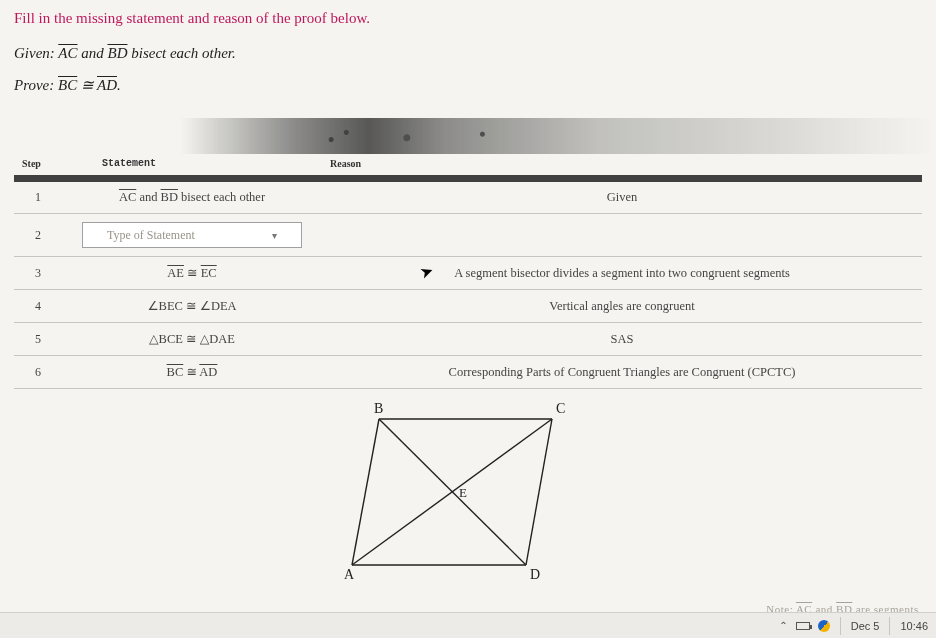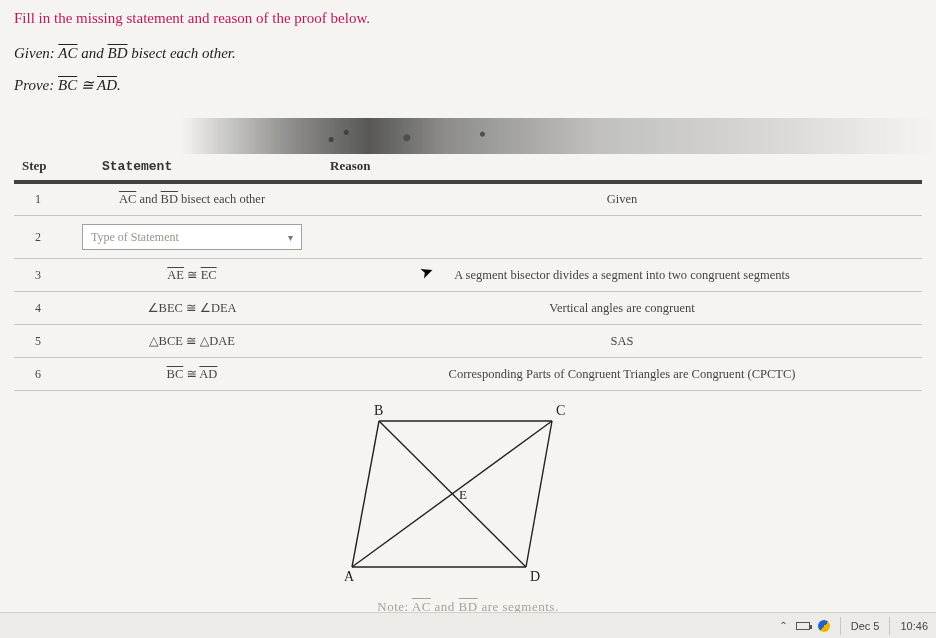--- a/index.html
+++ b/index.html
@@ -28,57 +28,57 @@
       radial-gradient(circle at 22% 40%, #222 2px, transparent 3px),
       radial-gradient(circle at 30% 55%, #333 3px, transparent 4px),
       radial-gradient(circle at 40% 45%, #333 2px, transparent 3px),
       linear-gradient(90deg, transparent 0%, rgba(40,40,40,0.6) 15%, rgba(40,40,40,0.9) 25%, rgba(40,40,40,0.6) 35%, rgba(40,40,40,0.3) 55%, rgba(40,40,40,0.15) 80%, transparent 100%);
     filter: blur(0.6px);
     opacity: 0.85;
   }
   .table-wrap { margin-top: 58px; }
   table { border-collapse: collapse; width: 100%; }
   th {
-    font-size: 13px; font-weight: bold; text-align: left;
-    padding: 6px 8px; border-bottom: 4px solid #404040;
+    font-size: 10px; font-weight: bold; text-align: left;
+    padding: 6px 8px; border-bottom: 7px solid #404040;
     color: #333;
   }
   th.st { padding-left: 40px; font-family: Liberation Mono, monospace; }
   td {
     font-size: 12.5px; color: #444;
     padding: 8px 8px; border-bottom: 1px solid #c5c5c5;
     vertical-align: middle;
   }
   td.step { text-align: center; width: 48px; font-size: 12px; }
   td.stmt { text-align: center; width: 260px; }
   td.reason { text-align: center; }
   .typebox {
     display: flex; align-items: center; justify-content: space-between;
     border: 1px solid #a0a0a0; background: #fff;
-    height: 26px; padding: 0 8px;
+    height: 26px; padding: 0 24px;
     color: #9a948a; font-size: 12px;
     width: 220px; margin: 0 auto;
   }
   .typebox .arrow { font-size: 10px; color: #777; }
   .cursor-arrow {
     position: absolute;
     left: 420px; top: 262px;
     font-size: 16px; color: #000;
     transform: rotate(-20deg);
   }
   .figure {
     position: relative;
     width: 320px; height: 190px;
     margin: 8px auto 0 280px;
   }
   .figure svg { width: 100%; height: 100%; }
   .note {
-    text-align: center;
-    font-size: 13px; color: #a8a29a;
-    margin-top: 10px;
+    text-align: right;
+    font-size: 11px; color: #a8a29a;
+    margin-top: 16px;
     letter-spacing: 0.5px;
   }
   .note .ovl2 { text-decoration: overline; }
   .taskbar {
     position: absolute; bottom: 0; left: 0; right: 0;
     height: 26px; background: #ecebe7;
     border-top: 1px solid #d0cfca;
     display: flex; align-items: center; justify-content: flex-end;
     padding: 0 8px; gap: 10px;
     font-family: Arial, sans-serif; font-size: 11px; color: #444;

